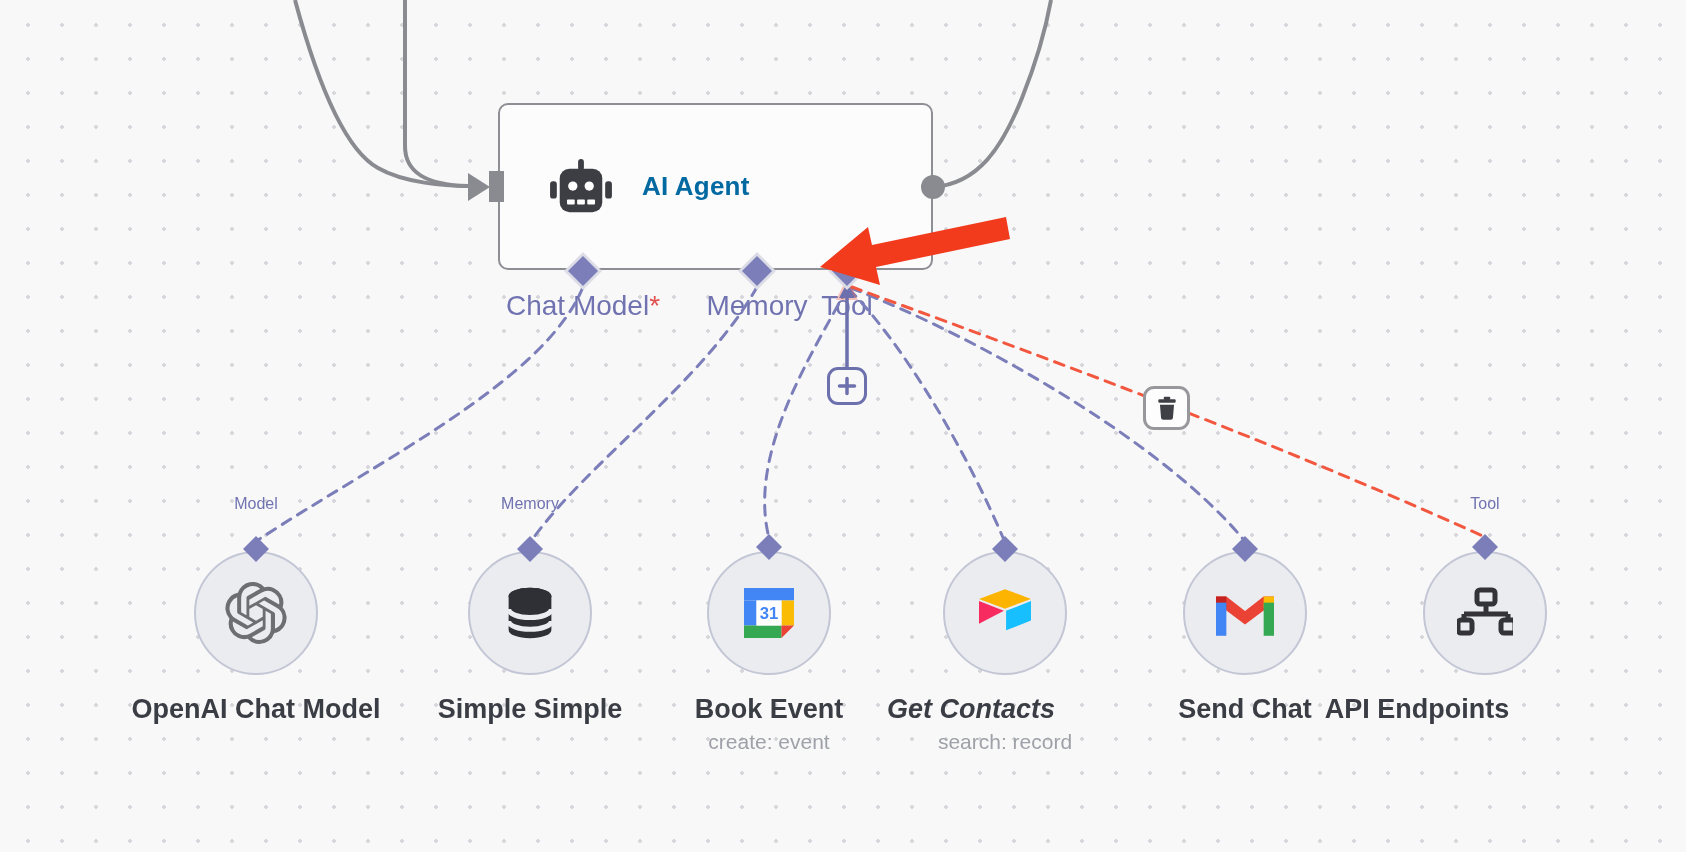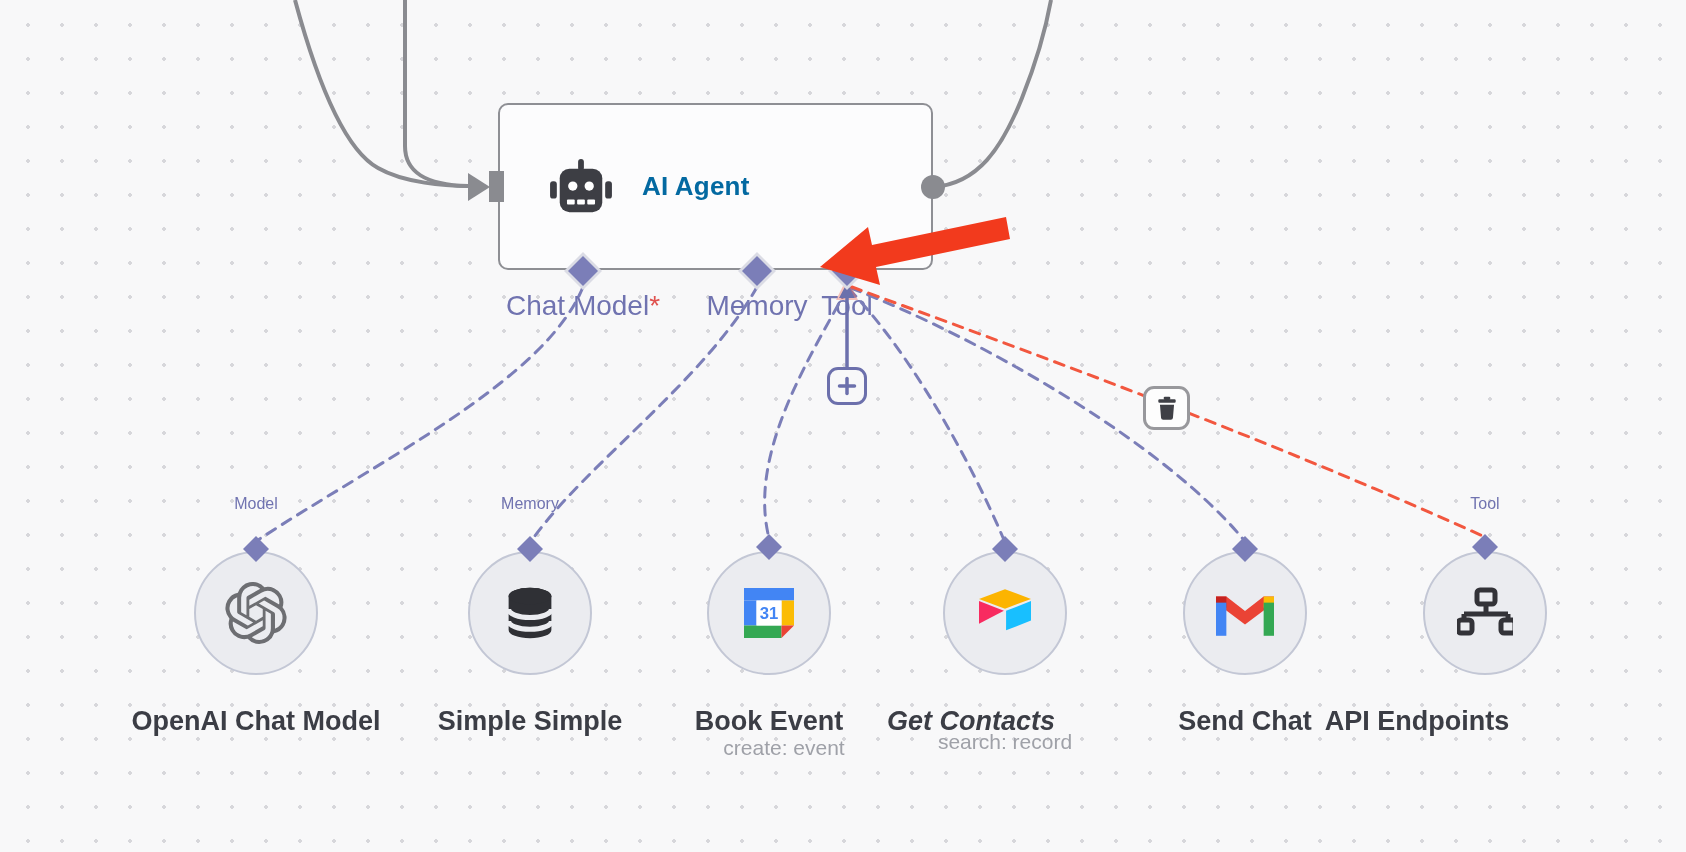--- a/index.html
+++ b/index.html
@@ -15,21 +15,21 @@
     position:absolute;left:498px;top:103px;width:435px;height:167px;box-sizing:border-box;
     background:#fcfcfd;border:2.5px solid #8e8f94;border-radius:10px;
     display:flex;align-items:center;padding-left:50px;gap:30px;z-index:1;
   }
   .agent-title{font-size:26px;font-weight:600;color:#0369a1;letter-spacing:.2px;}
   
   .subnode{
     position:absolute;top:551px;width:124px;height:124px;box-sizing:border-box;border-radius:50%;
     background:#ebecf0;border:2px solid #c3c7d5;display:flex;align-items:center;justify-content:center;z-index:1;
   }
-  .node-name{position:absolute;top:694px;width:340px;text-align:center;font-size:27px;font-weight:600;color:#3b3d45;z-index:2;margin-top:12px;}
+  .node-name{position:absolute;top:694px;width:340px;text-align:center;font-size:27px;font-weight:600;color:#3b3d45;z-index:2;}
   .node-sub{position:absolute;top:730px;width:340px;text-align:center;font-size:21px;color:#9fa1a8;z-index:2;}
   .port-label{position:absolute;top:495px;width:200px;text-align:center;font-size:16px;color:#7073b0;z-index:2;}
   .agent-port-label{position:absolute;top:290px;width:240px;text-align:center;font-size:28px;color:#7073b0;z-index:2;}
   .req{color:#e0524f;}
   
   .edges{position:absolute;left:0;top:0;z-index:5;}
   
   .plus-btn{
     position:absolute;left:827px;top:367px;width:40px;height:38px;box-sizing:border-box;
     border:3px solid #6c70ac;border-radius:11px;background:#f8f8f9;
@@ -125,21 +125,21 @@
     </svg>
   </div>
 
   <div class="node-name" style="left:86px;">OpenAI Chat Model</div>
   <div class="node-name" style="left:360px;">Simple Simple</div>
   <div class="node-name" style="left:599px;">Book Event</div>
   <div class="node-name" style="left:801px;font-style:italic;">Get Contacts</div>
   <div class="node-name" style="left:1075px;">Send Chat</div>
   <div class="node-name" style="left:1247px;">API Endpoints</div>
 
-  <div class="node-sub" style="left:614px;margin-top:6px;">create: event</div>
+  <div class="node-sub" style="left:599px;">create: event</div>
   <div class="node-sub" style="left:835px;">search: record</div>
 
   <div class="port-label" style="left:156px;">Model</div>
   <div class="port-label" style="left:430px;">Memory</div>
   <div class="port-label" style="left:1385px;">Tool</div>
 
   <svg class="edges" width="1686" height="852" viewBox="0 0 1686 852">
 
     <g stroke="#8a8b90" stroke-width="4" fill="none">
       <path d="M295,0 C318,85 345,150 378,168 C404,183 446,186 468,186"></path>

